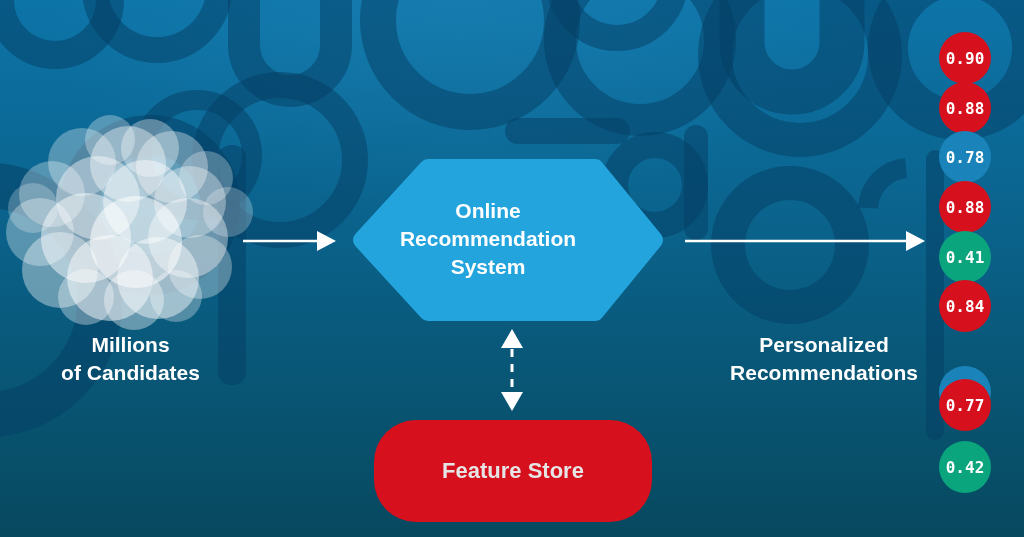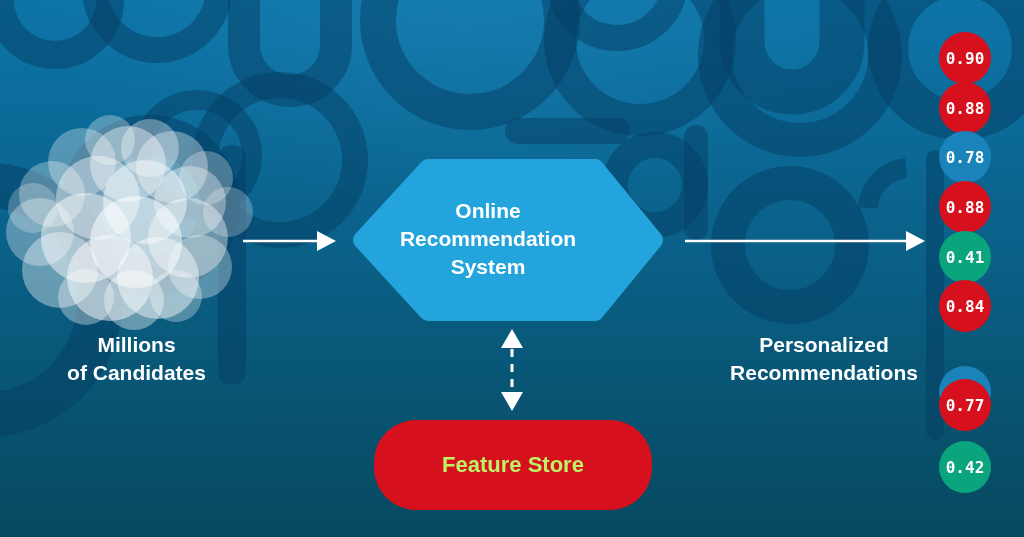--- a/index.html
+++ b/index.html
@@ -10,28 +10,28 @@
       radial-gradient(ellipse 60% 55% at 45% 0%, rgba(45,145,195,0.28), rgba(0,0,0,0) 70%),
       linear-gradient(180deg, #0d74a8 0%, #0a6189 45%, #07495f 100%);
   }
   svg { position:absolute; display:block; }
   .pat  { stroke:rgba(3,62,100,0.5); fill:none; }
   .patf { fill:rgba(3,62,100,0.5); }
   .label {
     position:absolute; color:#ffffff; font-weight:bold;
     font-size:21px; line-height:28px; text-align:center;
   }
-  #candidates-label { left:14px; top:331px; width:245px; }
+  #candidates-label { left:8px; top:331px; width:245px; }
   #recommendations-label { left:706px; top:331px; width:236px; }
   #hex-label { left:338px; top:197px; width:300px; }
   #feature-store {
-    position:absolute; left:374px; top:420px; width:278px; height:90px;
+    position:absolute; left:374px; top:420px; width:278px; height:102px;
     border-radius:42px; background:#d6101c;
     display:flex; align-items:center; justify-content:center;
-    color:#bef264; font-weight:bold; font-size:22px;
+    color:#e5e5e5; font-weight:bold; font-size:22px;
   }
   .score {
     position:absolute; left:939px; width:52px; height:52px; border-radius:50%;
     display:flex; align-items:center; justify-content:center;
     color:#ffffff; font-family:"DejaVu Sans Mono", monospace;
     font-weight:bold; font-size:16px;
   }
   .score:nth-of-type(1){ top:32px; }  .score:nth-of-type(2){ top:82px; }
   .score:nth-of-type(3){ top:131px; } .score:nth-of-type(4){ top:181px; }
   .score:nth-of-type(5){ top:231px; } .score:nth-of-type(6){ top:280px;text-align:center; }

